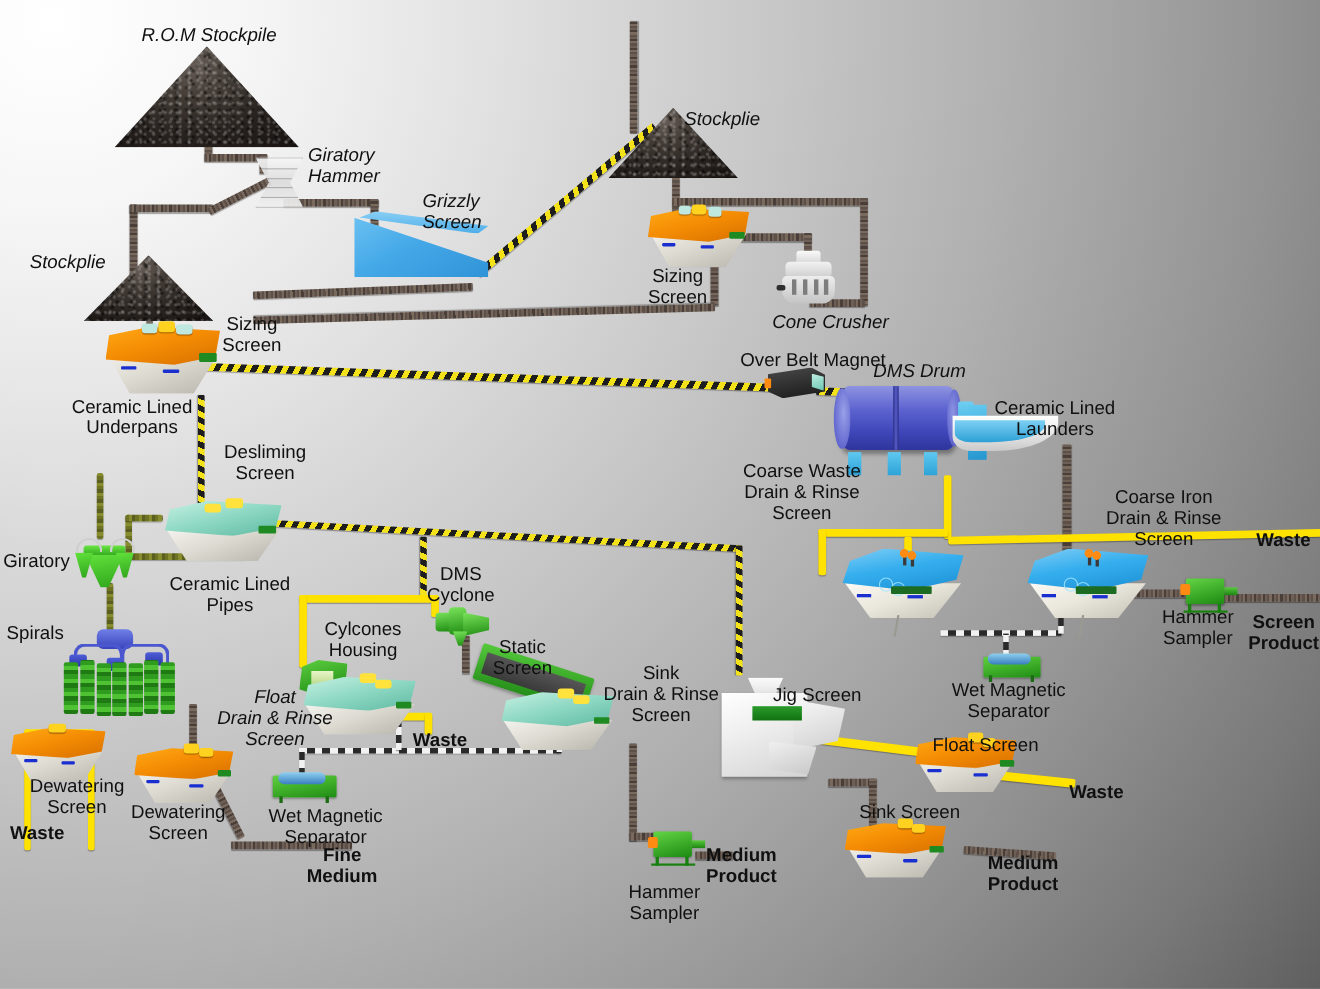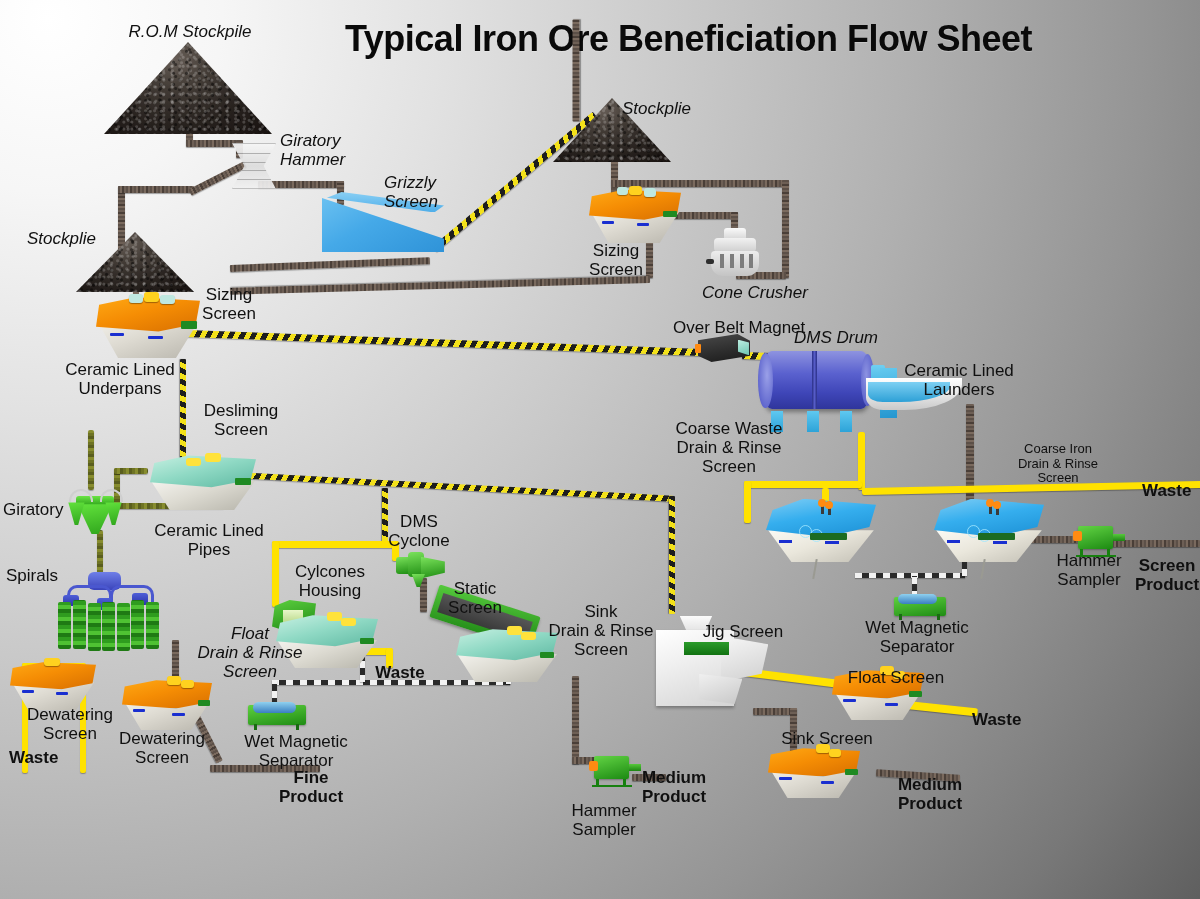--- a/index.html
+++ b/index.html
@@ -232,21 +232,20 @@
     background:linear-gradient(170deg,#55c93c,#197f11);border-radius:2px;
     box-shadow:0 2px 3px rgba(0,0,0,.3);}
   .static .deck{position:absolute;left:6%;top:20%;width:88%;height:58%;
     background:linear-gradient(180deg,#565656,#3a3a3a);}
 </style>
 </head>
 <body>
 
 <div id="sheet">
 
-  <div class="title" style="left:345px;top:18px;font-size:36px;">Typical Iron Ore Beneficiation Flow Sheet</div>
 
   <div class="pipe v" style="left:186px;top:126px;width:7px;height:20px;"></div>
   <div class="pipe" style="left:186px;top:140px;width:56px;height:7px;"></div>
   <div class="pipe v" style="left:236px;top:140px;width:7px;height:18px;"></div>
 
   <div class="pipe" style="left:258px;top:181px;width:86px;height:7px;"></div>
   <div class="pipe v" style="left:337px;top:181px;width:7px;height:24px;"></div>
 
   <div class="belt" style="left:434px;top:246px;width:210px;height:7px;transform:rotate(-40deg);"></div>
   <div class="pipe" style="left:418px;top:240px;width:24px;height:7px;"></div>
@@ -607,21 +606,21 @@
 Launders</div>
   <div class="lbl ct" style="left:241px;top:401px;font-size:17px;">Desliming
 Screen</div>
   <div class="lbl ct" style="left:209px;top:521px;font-size:17px;">Ceramic Lined
 Pipes</div>
   <div class="lbl" style="left:3px;top:500px;font-size:17px;">Giratory</div>
   <div class="lbl" style="left:6px;top:566px;font-size:17px;">Spirals</div>
   <div class="lbl ct" style="left:729px;top:419px;font-size:17px;">Coarse Waste
 Drain &amp; Rinse
 Screen</div>
-  <div class="lbl ct" style="left:1058px;top:442px;font-size:13px;">Coarse Iron
+  <div class="lbl ct" style="left:1058px;top:442px;font-size:17px;">Coarse Iron
 Drain &amp; Rinse
 Screen</div>
   <div class="lbl bd" style="left:1142px;top:481px;font-size:17px;">Waste</div>
   <div class="lbl ct" style="left:1089px;top:551px;font-size:17px;">Hammer
 Sampler</div>
   <div class="lbl bd ct" style="left:1167px;top:556px;font-size:17px;">Screen
 Product</div>
   <div class="lbl ct" style="left:917px;top:618px;font-size:17px;">Wet Magnetic
 Separator</div>
   <div class="lbl ct" style="left:419px;top:512px;font-size:17px;">DMS
@@ -643,20 +642,20 @@
   <div class="lbl ct" style="left:827px;top:729px;font-size:17px;">Sink Screen</div>
   <div class="lbl bd ct" style="left:930px;top:775px;font-size:17px;">Medium
 Product</div>
   <div class="lbl ct" style="left:604px;top:801px;font-size:17px;">Hammer
 Sampler</div>
   <div class="lbl bd ct" style="left:674px;top:768px;font-size:17px;">Medium
 Product</div>
   <div class="lbl ct" style="left:296px;top:732px;font-size:17px;">Wet Magnetic
 Separator</div>
   <div class="lbl bd ct" style="left:311px;top:768px;font-size:17px;">Fine
-Product</div>
+Medium</div>
   <div class="lbl ct" style="left:70px;top:705px;font-size:17px;">Dewatering
 Screen</div>
   <div class="lbl bd" style="left:9px;top:748px;font-size:17px;">Waste</div>
   <div class="lbl ct" style="left:162px;top:729px;font-size:17px;">Dewatering
 Screen</div>
 
 </div>
 
 </body></html>

